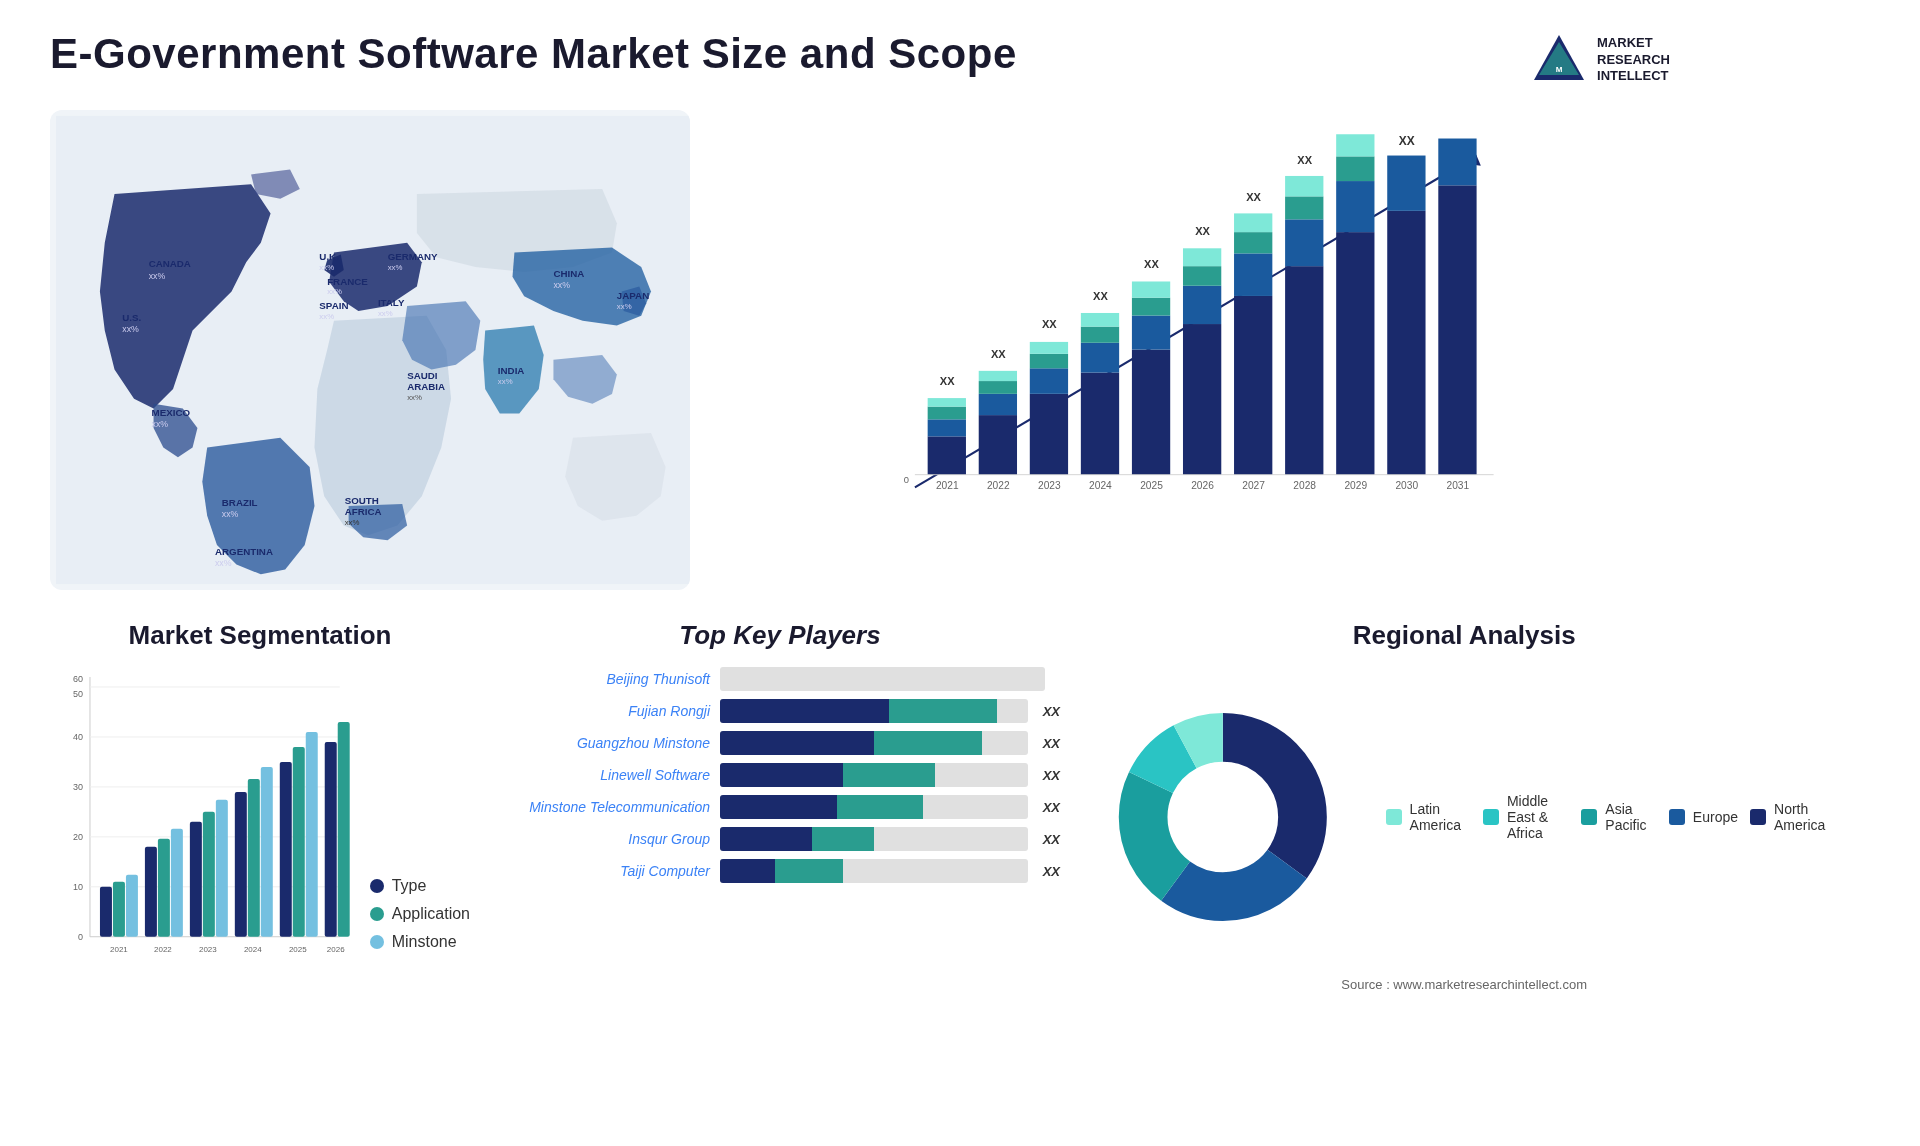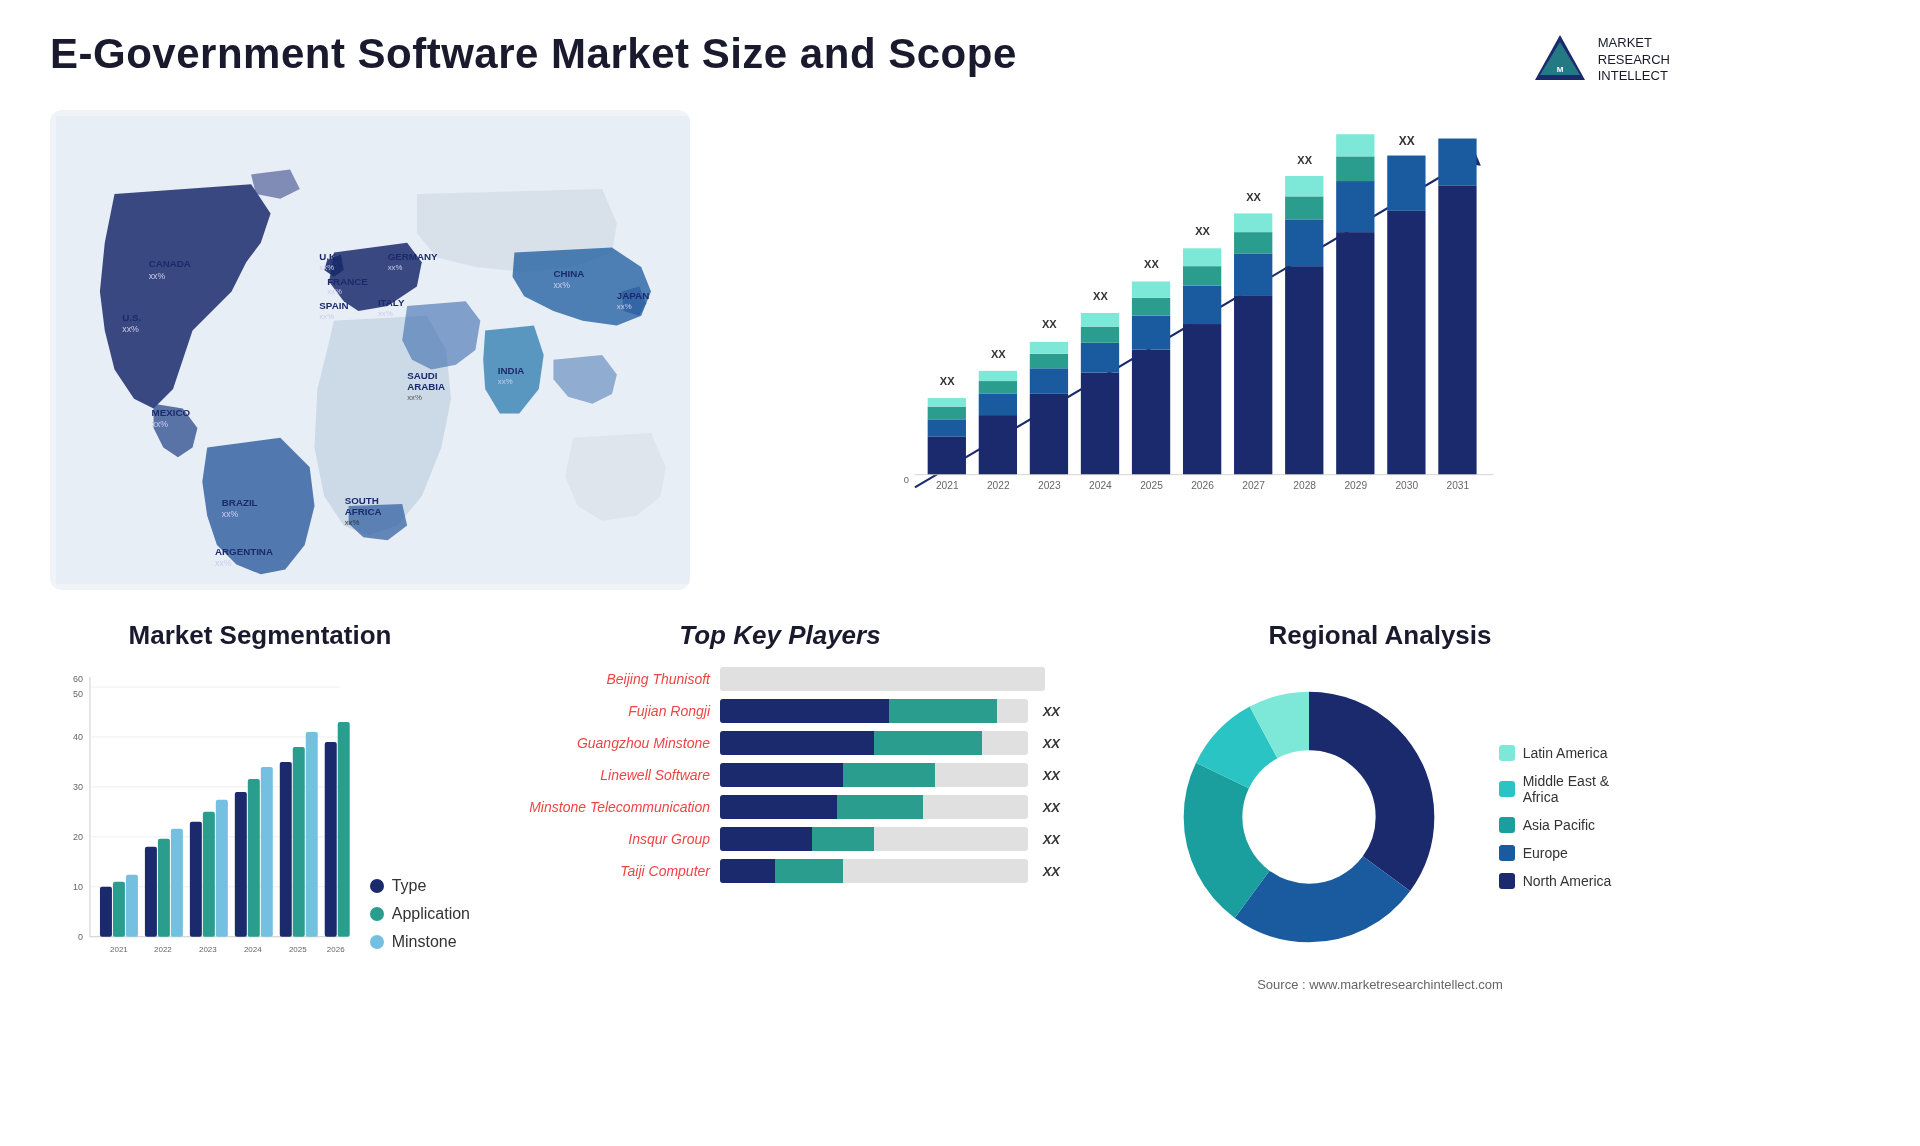--- a/index.html
+++ b/index.html
@@ -39,21 +39,21 @@
       gap: 8px;
     }
 
     .logo-icon {
       width: 60px;
       height: 60px;
     }
 
     .logo-text {
       font-size: 13px;
-      font-weight: 400;
+      font-weight: 700;
       color: #1a1a2e;
       line-height: 1.3;
       text-align: left;
     }
 
     
     .top-section {
       display: flex;
       gap: 40px;
       margin-bottom: 30px;
@@ -147,21 +147,21 @@
     }
 
     .player-row {
       display: flex;
       align-items: center;
       gap: 10px;
     }
 
     .player-name {
       font-size: 14px;
-      color: #ef4444;
+      color: #3b82f6;
       width: 210px;
       flex-shrink: 0;
       text-align: right;
     }
 
     .player-bar-wrap {
       flex: 1;
       height: 24px;
       position: relative;
     }
@@ -196,21 +196,21 @@
     
     .donut-area {
       display: flex;
       align-items: center;
       justify-content: center;
       gap: 30px;
     }
 
     .donut-legend {
       display: flex;
-      flex-direction: column;
+      flex-direction: row;
       gap: 12px;
     }
 
     .donut-legend-item {
       display: flex;
       align-items: center;
       gap: 8px;
       font-size: 14px;
       color: #333;
     }

